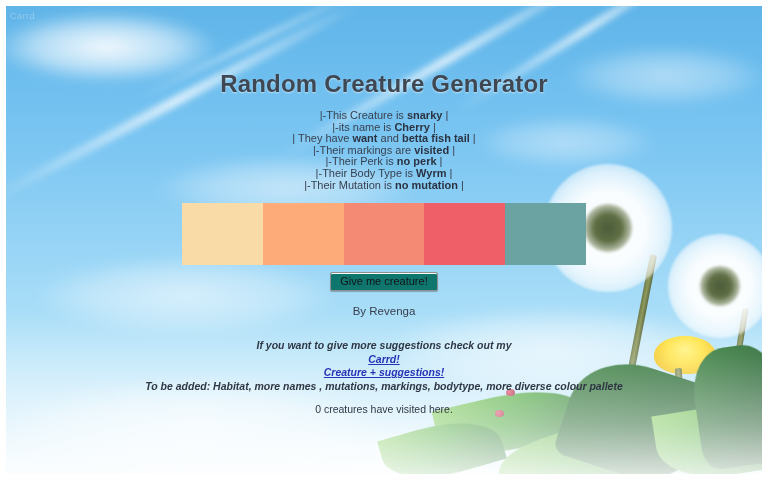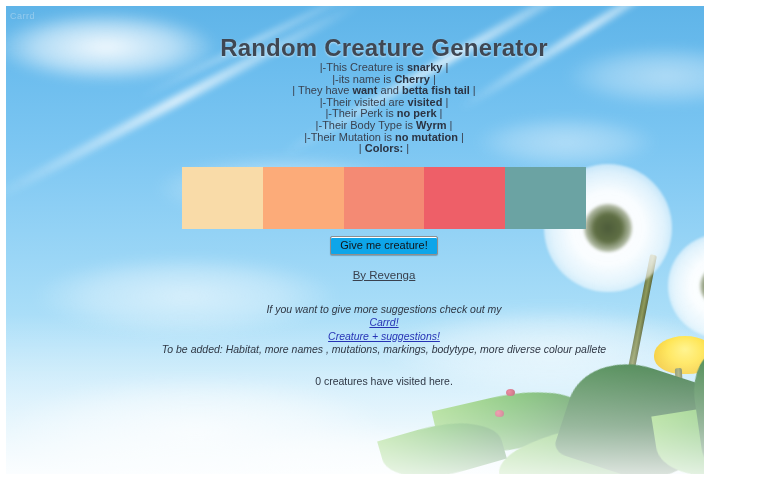--- a/index.html
+++ b/index.html
@@ -5,21 +5,21 @@
   * { box-sizing: border-box; }
   html, body {
     margin: 0; padding: 0;
     width: 768px; height: 480px;
     overflow: hidden;
     font-family: "Liberation Sans", sans-serif;
   }
 
   #page {
     position: relative;
-    width: 704px;
+    width: 768px;
     height: 480px;
     background: #ffffff;
     overflow: hidden;
   }
 
   
   #scene {
     position: absolute;
     left: 6px; top: 6px;
     width: 756px; height: 468px;
@@ -117,30 +117,30 @@
   
   #content {
     position: absolute;
     left: 0; top: 0; width: 768px; height: 480px;
     text-align: center;
     color: #3b4450;
   }
 
   #title {
     margin: 0;
-    padding-top: 34px;
+    padding-top: 70px;
     font-size: 24px;
     font-weight: bold;
     color: #3f4753;
     letter-spacing: .2px;
     text-shadow: 0 1px 2px rgba(255,255,255,.55);
   }
 
   #creature-lines {
-    margin-top: 0;
+    margin-top: 12px;
     font-size: 11px;
     line-height: 11.6px;
     color: #394150;
   }
   #creature-lines .line { white-space: nowrap; }
   #creature-lines b { font-weight: bold; color: #2b3342; }
 
   #swatches {
     margin: 12px auto 0;
     width: 404px;
@@ -148,49 +148,49 @@
     display: flex;
   }
   #swatches .sw { flex: 1 1 0; height: 100%; }
 
   #btn-wrap { margin-top: 6px; }
   #gen-button {
     font-family: "Liberation Sans", sans-serif;
     font-size: 11px;
     color: #111418;
     padding: 2px 9px 3px;
-    background: #0ea5e9;
+    background: #0f766e;
     border: 1px solid #8f8f8f;
     border-radius: 2px;
     box-shadow: inset 0 1px 0 #fff, 0 1px 1px rgba(0,0,0,.25);
     cursor: pointer;
   }
 
   #byline {
     margin-top: 14px;
     font-size: 11.5px;
     color: #39414e;
-    text-decoration: underline;
   }
 
   #footer {
     margin-top: 22px;
     font-size: 10.5px;
     font-style: italic;
     line-height: 13.5px;
     color: #2f3744;
+    font-weight: bold;
   }
   #footer a {
     color: #2633b5;
     text-decoration: underline;
   }
   #footer .wide { font-size: 10.5px; }
 
   #visitors {
-    margin-top: 18px;
+    margin-top: 10px;
     font-size: 10.5px;
     color: #2f3744;
     font-style: normal;
   }
 
   
   #watermark {
     position: absolute;
     left: 10px; top: 11px;
     font-size: 9px;
@@ -259,25 +259,24 @@
   <div id="watermark">Carrd</div>
 
   <div id="content">
 
     <h1 id="title">Random Creature Generator</h1>
 
     <div id="creature-lines">
         <div class="line"><span>|-This Creature is </span><b>snarky</b><span> |</span></div>
         <div class="line"><span>|-its name is </span><b>Cherry</b><span> |</span></div>
         <div class="line"><span>| They have </span><b>want</b><span> and </span><b>betta fish tail</b><span> |</span></div>
-        <div class="line"><span>|-Their visited are </span><b>visited</b><span> |</span></div>
+        <div class="line"><span>|-Their markings are </span><b>visited</b><span> |</span></div>
         <div class="line"><span>|-Their Perk is </span><b>no perk</b><span> |</span></div>
         <div class="line"><span>|-Their Body Type is </span><b>Wyrm</b><span> |</span></div>
         <div class="line"><span>|-Their Mutation is </span><b>no mutation</b><span> |</span></div>
-        <div class="line"><span>| </span><b>Colors:</b><span> |</span></div>
       </div>
 
     <div id="swatches">
         <div class="sw" style="background: rgb(249, 219, 168);"></div>
         <div class="sw" style="background: rgb(252, 171, 121);"></div>
         <div class="sw" style="background: rgb(244, 138, 116);"></div>
         <div class="sw" style="background: rgb(238, 95, 104);"></div>
         <div class="sw" style="background: rgb(107, 163, 163);"></div>
       </div>
 

